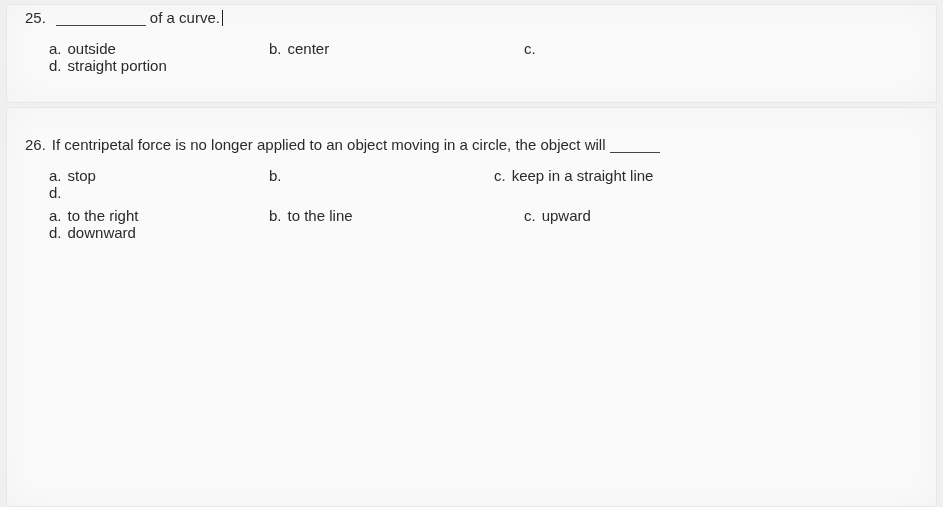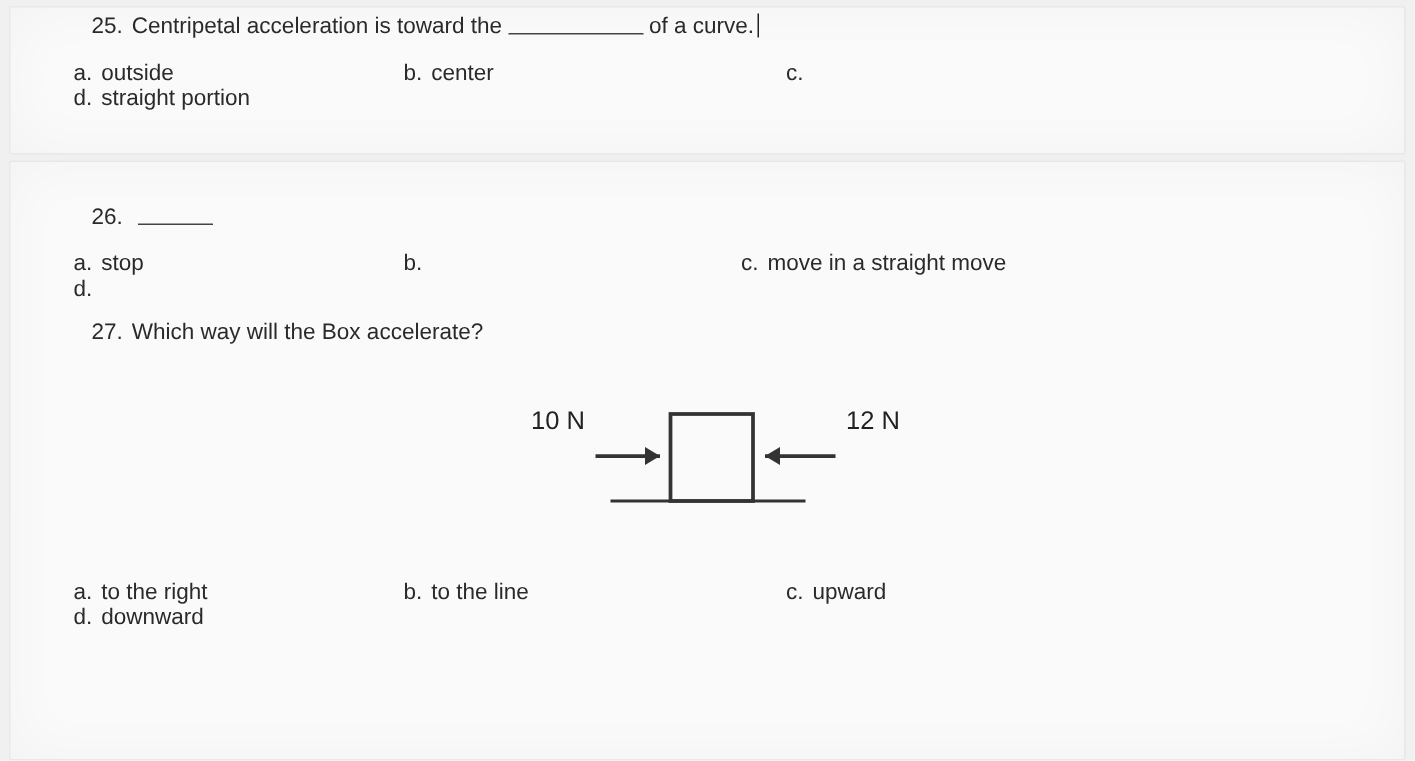--- a/index.html
+++ b/index.html
@@ -17,24 +17,23 @@
       border: 1px solid #e8e8e8;
       border-radius: 2px;
       margin: 4px 6px;
       padding: 12px 18px 18px 18px;
       box-shadow: inset 0 0 40px rgba(0,0,0,0.03);
     }
     .panel-top { padding-top: 4px; padding-bottom: 28px; }
     .panel-bottom { padding-top: 28px; padding-bottom: 8px; height: 400px; }
     .qrow {
       display: flex;
-      align-items: flex-start;
+      align-items: flex-end;
       flex-wrap: wrap;
       margin-bottom: 14px;
-      margin-left: 36px;
     }
     .qnum { margin-right: 6px; }
     .blank {
       display: inline-block;
       width: 90px;
       border-bottom: 1.5px solid #444;
       margin: 0 4px;
       vertical-align: baseline;
       height: 0.9em;
     }
@@ -77,21 +76,20 @@
       margin: 26px 0 42px 0;
     }
     .q27-question { margin-top: 12px; margin-bottom: 0;}
   </style>
 </head>
 <body>
 
 <div class="panel panel-top">
   <div class="qrow">
     <span class="qnum">25.</span>
-    <span>Centripetal acceleration is toward the</span>
     <span class="blank"></span>
     <span>of a curve.</span>
     <span class="cursor"></span>
   </div>
   <div class="options q25">
     <div class="opt">
       <span class="lab">a.</span>
       <span>outside</span>
     </div>
     <div class="opt">
@@ -105,61 +103,41 @@
       <span class="lab">d.</span>
       <span>straight portion</span>
     </div>
   </div>
 </div>
 
 <div class="panel panel-bottom">
 
   <div class="qrow">
     <span class="qnum">26.</span>
+    <span>If centripetal force is no longer applied to an object moving in a circle, the object will</span>
     <span class="blank blank-sm"></span>
   </div>
   <div class="options q26">
     <div class="opt">
       <span class="lab">a.</span>
       <span>stop</span>
     </div>
     <div class="opt">
       <span class="lab">b.</span>
     </div>
     <div class="opt">
       <span class="lab">c.</span>
-      <span>move in a straight move</span>
+      <span>keep in a straight line</span>
     </div>
     <div class="opt">
       <span class="lab">d.</span>
     </div>
   </div>
 
-  <div class="qrow q27-question">
-    <span class="qnum">27.</span>
-    <span>Which way will the Box accelerate?</span>
-  </div>
 
-  <div class="diagram-wrap">
-    <svg width="320" height="88" viewBox="0 0 320 88">
-
-      <line x1="95" y1="78" x2="225" y2="78" stroke="#333" stroke-width="2"></line>
-
-      <rect x="135" y="20" width="55" height="58" fill="none" stroke="#333" stroke-width="2.5"></rect>
-
-      <line x1="85" y1="48" x2="128" y2="48" stroke="#333" stroke-width="2.5"></line>
-      <polygon points="128,48 118,42 118,54" fill="#333"></polygon>
-
-      <line x1="245" y1="48" x2="198" y2="48" stroke="#333" stroke-width="2.5"></line>
-      <polygon points="198,48 208,42 208,54" fill="#333"></polygon>
-
-      <text x="78" y="30" text-anchor="end" font-size="17" fill="#222" font-family="Arial">10 N</text>
-      <text x="252" y="30" text-anchor="start" font-size="17" fill="#222" font-family="Arial">12 N</text>
-    </svg>
-  </div>
 
   <div class="options q27opts">
     <div class="opt">
       <span class="lab">a.</span>
       <span>to the right</span>
     </div>
     <div class="opt">
       <span class="lab">b.</span>
       <span>to the line</span>
     </div>

